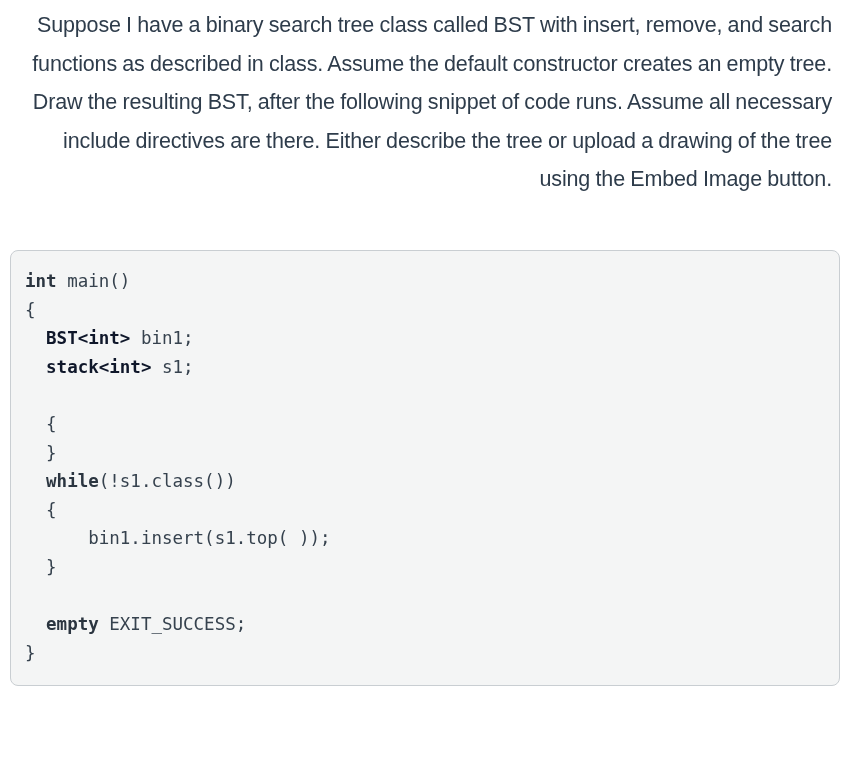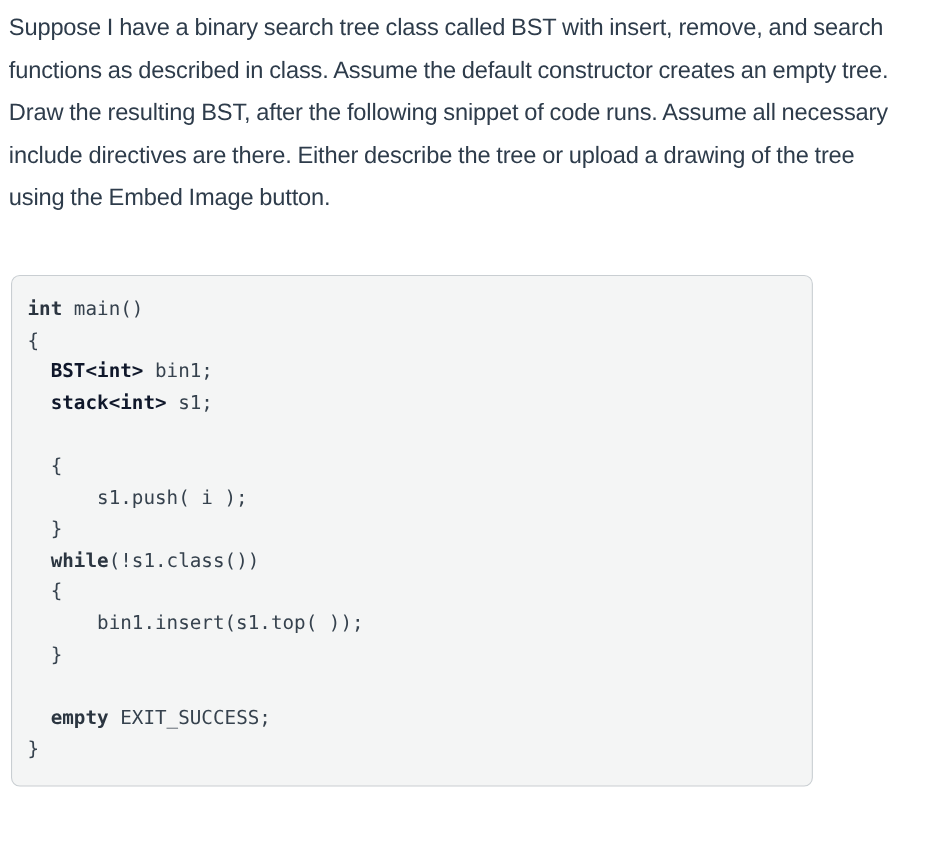--- a/index.html
+++ b/index.html
@@ -24,30 +24,30 @@
 
   
   .prompt {
     margin: 0;
     padding: 6px 20px 0 8px;
     font-size: 21.5px;
     line-height: 38.5px;
     letter-spacing: -0.15px;
     color: #2e3c4b;
     font-weight: 400;
-    text-align: left;
+    text-align: right;
     word-spacing: -0.5px;
   }
 
   
   .code-block {
     position: absolute;
     left: 10px;
     top: 250px;
-    width: 729px;
+    width: 830px;
     box-sizing: border-box;
     background: #f4f5f5;
     border: 1px solid #c9ced2;
     border-radius: 8px;
     padding: 16px 14px 18px 14px;
     overflow: hidden;
   }
   pre.code {
     margin: 0;
     padding: 0;
@@ -75,21 +75,20 @@
 
   <p class="prompt">Suppose I have a binary search tree class called BST with insert, remove, and search functions as described in class. Assume the default constructor creates an empty tree. Draw the resulting BST, after the following snippet of code runs. Assume all necessary include directives are there. Either describe the tree or upload a drawing of the tree using the Embed Image button.</p>
 
   <div class="code-block">
     <pre class="code" id="code-pre"><span class="code-line"><span class="kw">int</span><span> main()</span>
 </span><span class="code-line"><span>{</span>
 </span><span class="code-line"><span>  </span><span class="ty">BST&lt;int&gt;</span><span> bin1;</span>
 </span><span class="code-line"><span>  </span><span class="ty">stack&lt;int&gt;</span><span> s1;</span>
 </span><span class="code-line"><span></span>
 </span><span class="code-line"><span>  {</span>
-</span><span class="code-line"><span>      s1.push( i );</span>
 </span><span class="code-line"><span>  }</span>
 </span><span class="code-line"><span>  </span><span class="kw">while</span><span>(!s1.class())</span>
 </span><span class="code-line"><span>  {</span>
 </span><span class="code-line"><span>      bin1.insert(s1.top( ));</span>
 </span><span class="code-line"><span>  }</span>
 </span><span class="code-line"><span></span>
 </span><span class="code-line"><span>  </span><span class="kw">empty</span><span> EXIT_SUCCESS;</span>
 </span><span class="code-line"><span>}</span>
 </span></pre>
   </div>

